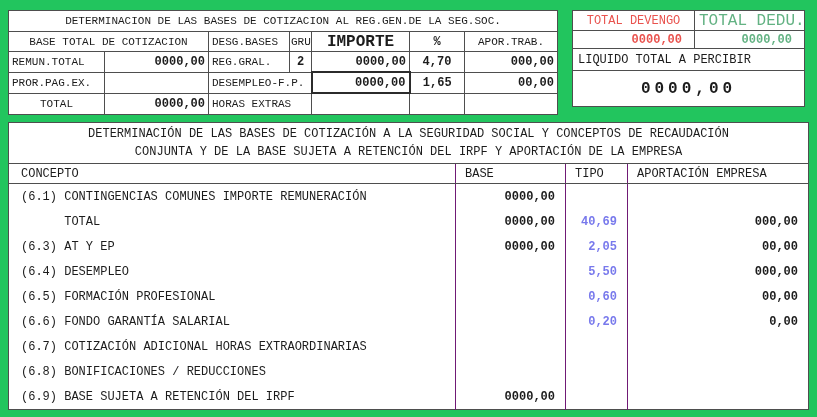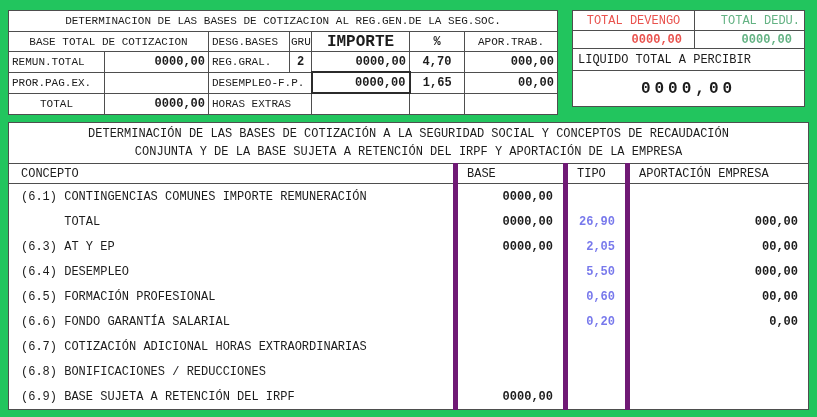--- a/index.html
+++ b/index.html
@@ -23,33 +23,33 @@
   #tl .val{font-weight:bold;font-size:12px;}
   #tl .importe-h{font-weight:bold;font-size:16px;text-align:center;}
   #tl .pct-h{font-weight:bold;font-size:12px;text-align:center;}
   #tl .boxed{border:2px solid #2b2b2b;}
   #tl .gru{padding:0 1px;text-align:center;}
 
   
   #tr{left:572px;top:10px;width:232px;}
   #tr td{border:1px solid #4e4e4e;font-size:11px;padding:0 4px;height:19px;}
   #tr .devengo{color:#e9534e;text-align:center;font-size:12px;}
-  #tr .dedu{color:#63b283;text-align:right;font-size:12px;margin-top:17px;}
+  #tr .dedu{color:#63b283;text-align:right;font-size:16px;margin-top:17px;}
   #tr .vdev{color:#e9534e;text-align:right;font-weight:bold;font-size:12px;padding-right:12px;height:17px;}
   #tr .vded{color:#63b283;text-align:right;font-weight:bold;font-size:12px;padding-right:12px;height:17px;}
   #tr .liq{font-size:12px;padding-left:5px;height:21px;}
   #tr .big{font-size:16px;font-weight:bold;letter-spacing:4px;text-align:center;height:35px;}
 
   
   #bt{left:8px;top:122px;width:800px;border:1px solid #4e4e4e;}
   #bt td{font-size:12px;}
   #bt .titlecell{border-bottom:1px solid #4e4e4e;height:38px;text-align:center;padding:1px 0;}
   #bt .titlecell div{line-height:18px;}
   #bt .hrow td{border-bottom:1px solid #4e4e4e;height:17px;padding-left:9px;}
-  #bt .vline{border-left:5px solid #701a75;}
+  #bt .vline{border-left:1px solid #701a75;}
   #bt .drow td{height:23px;border-top:none;border-bottom:none;}
   #bt .concepto{white-space:pre;padding-left:12px;}
   #bt .num{text-align:right;padding-right:10px;font-weight:bold;}
   #bt .tipo{color:#7879ec;}
 </style>
 </head>
 <body>
 
 <div id="page">
 
@@ -149,21 +149,21 @@
 
     <tr class="drow">
       <td class="concepto">(6.1) CONTINGENCIAS COMUNES IMPORTE REMUNERACIÓN</td>
       <td class="vline num">0000,00</td>
       <td class="vline num tipo"></td>
       <td class="vline num"></td>
     </tr>
     <tr class="drow">
       <td class="concepto">      TOTAL</td>
       <td class="vline num">0000,00</td>
-      <td class="vline num tipo">26,90</td>
+      <td class="vline num tipo">40,69</td>
       <td class="vline num">000,00</td>
     </tr>
     <tr class="drow">
       <td class="concepto">(6.3) AT Y EP</td>
       <td class="vline num">0000,00</td>
       <td class="vline num tipo">2,05</td>
       <td class="vline num">00,00</td>
     </tr>
     <tr class="drow">
       <td class="concepto">(6.4) DESEMPLEO</td>

